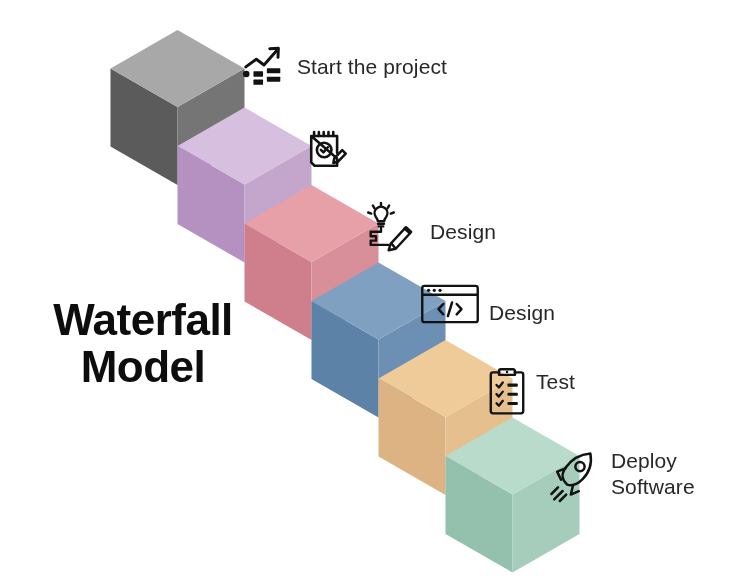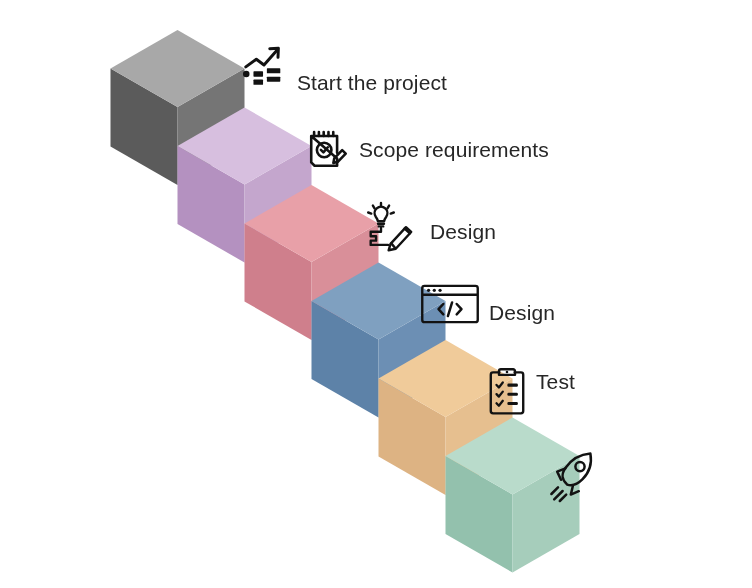--- a/index.html
+++ b/index.html
@@ -88,50 +88,51 @@
           <polygon points="445.5,340.0 512.5,378.5 445.5,417.0 378.5,378.5" fill="#f0cb9a" shape-rendering="geometricPrecision"></polygon>
         </g>
         <g>
           <polygon points="445.5,456.0 512.5,494.5 512.5,572.5 445.5,534.0" fill="#93c1ad" shape-rendering="geometricPrecision"></polygon>
           <polygon points="512.5,494.5 579.5,456.0 579.5,534.0 512.5,572.5" fill="#a6cdbb" shape-rendering="geometricPrecision"></polygon>
           <polygon points="512.5,417.5 579.5,456.0 512.5,494.5 445.5,456.0" fill="#b9dbcb" shape-rendering="geometricPrecision"></polygon>
         </g>
       </g>
   </svg>
 
+  <div class="diagram-title">Waterfall
+Model</div>
 
   <div class="step-icon" style="left:241px; top:42px;">
     <svg width="46" height="46" viewBox="0 0 48 48">
       <g fill="none" stroke="#121212" stroke-width="3.1" stroke-linecap="round" stroke-linejoin="round">
         <path d="M5 26 L16 18 L24 24 L38 8"></path>
         <path d="M30 7 L39 6.5 L38.6 16"></path>
       </g>
       <g fill="#121212">
         <circle cx="5.5" cy="33.5" r="3.4"></circle>
         <rect x="13" y="30.6" width="10" height="5.6" rx="0.6"></rect>
         <rect x="27" y="27.5" width="14" height="5.2" rx="0.6"></rect>
         <rect x="13" y="39.2" width="10" height="5.4" rx="0.6"></rect>
         <rect x="27" y="36.2" width="14" height="5.2" rx="0.6"></rect>
       </g>
     </svg>
   </div>
-  <div class="step-label" style="left:297px; top:70px;">Start the project</div>
+  <div class="step-label" style="left:297px; top:54px;">Start the project</div>
 
   <div class="step-icon" style="left:305px; top:126px;">
     <svg width="46" height="46" viewBox="0 0 48 48">
       <g fill="none" stroke="#121212" stroke-width="2.7" stroke-linecap="round" stroke-linejoin="round">
         <path d="M6.5 10.5 H33.5 V28 M33.5 34 V41.5 H10 L6.5 38 V10.5 Z"></path>
         <circle cx="20" cy="25" r="7.6"></circle>
         <path d="M16.6 25 L19.2 27.6 L23.8 22.2"></path>
         <path d="M9.5 10.5 V6.2 M14.5 10.5 V6.2 M19.5 10.5 V6.2 M24.5 10.5 V6.2 M29.5 10.5 V6.2"></path>
         <path d="M30.5 33.8 L38.8 25.2 L42.5 28.8 L34.2 37.4 L29.6 38.6 Z"></path>
       </g>
     </svg>
   </div>
-  <div class="step-label" style="left:359px; top:137px;">Scope requirements</div>
 
   <div class="step-icon" style="left:362px; top:199px;">
     <svg width="54" height="54" viewBox="0 0 56 56">
       <g fill="none" stroke="#121212" stroke-width="2.5" stroke-linecap="round" stroke-linejoin="round">
         <path d="M14.4 18.6 a6.6 6.6 0 1 1 10.6 0 c-1.4 1.8 -1.9 2.6 -2 4.4 h-6.6 c-0.1 -1.8 -0.6 -2.6 -2 -4.4 Z"></path>
         <path d="M16.6 25.6 h6.2 M17.4 28.4 h4.6"></path>
         <path d="M19.7 4.2 V7.4 M11.3 6.8 L13 9.6 M28.1 6.8 L26.4 9.6 M6.4 14 L9.6 15.1 M33 14 L29.8 15.1"></path>
         <path d="M19.7 30 V34 H9 V38.6 H14.6 V43.2 H9 V47.6 H27"></path>
         <path d="M29.6 46.6 L45.6 29.2 L51 34.2 L35 51.6 L27.6 53.2 Z"></path>
         <path d="M44.2 30.7 L49.6 35.7"></path>
@@ -186,14 +187,16 @@
     <svg width="58" height="58" viewBox="0 0 58 58">
       <g fill="none" stroke="#121212" stroke-width="2.5" stroke-linecap="round" stroke-linejoin="round">
         <path d="M19.2 38.6 C13.4 33.4 13 28.4 17.6 21.8 C23.4 13.6 32.2 8.4 42.4 7.6 C44 16.6 41.6 26 34.6 33.2 C29 38.8 24.4 40.6 19.2 38.6 Z"></path>
         <circle cx="32" cy="20.6" r="4.6"></circle>
         <path d="M17.4 22.4 L9.2 25.6 L13 33.8"></path>
         <path d="M24.8 40.2 L22.8 48.6 L30.8 45.2"></path>
         <path d="M3.4 48 L10 41.4 M6.2 53.4 L14.6 45 M11.8 55 L18.2 48.6"></path>
       </g>
     </svg>
   </div>
+  <div class="step-label" style="left:611px; top:448px;">Deploy
+Software</div>
 
 </div>
 
 </body></html>

